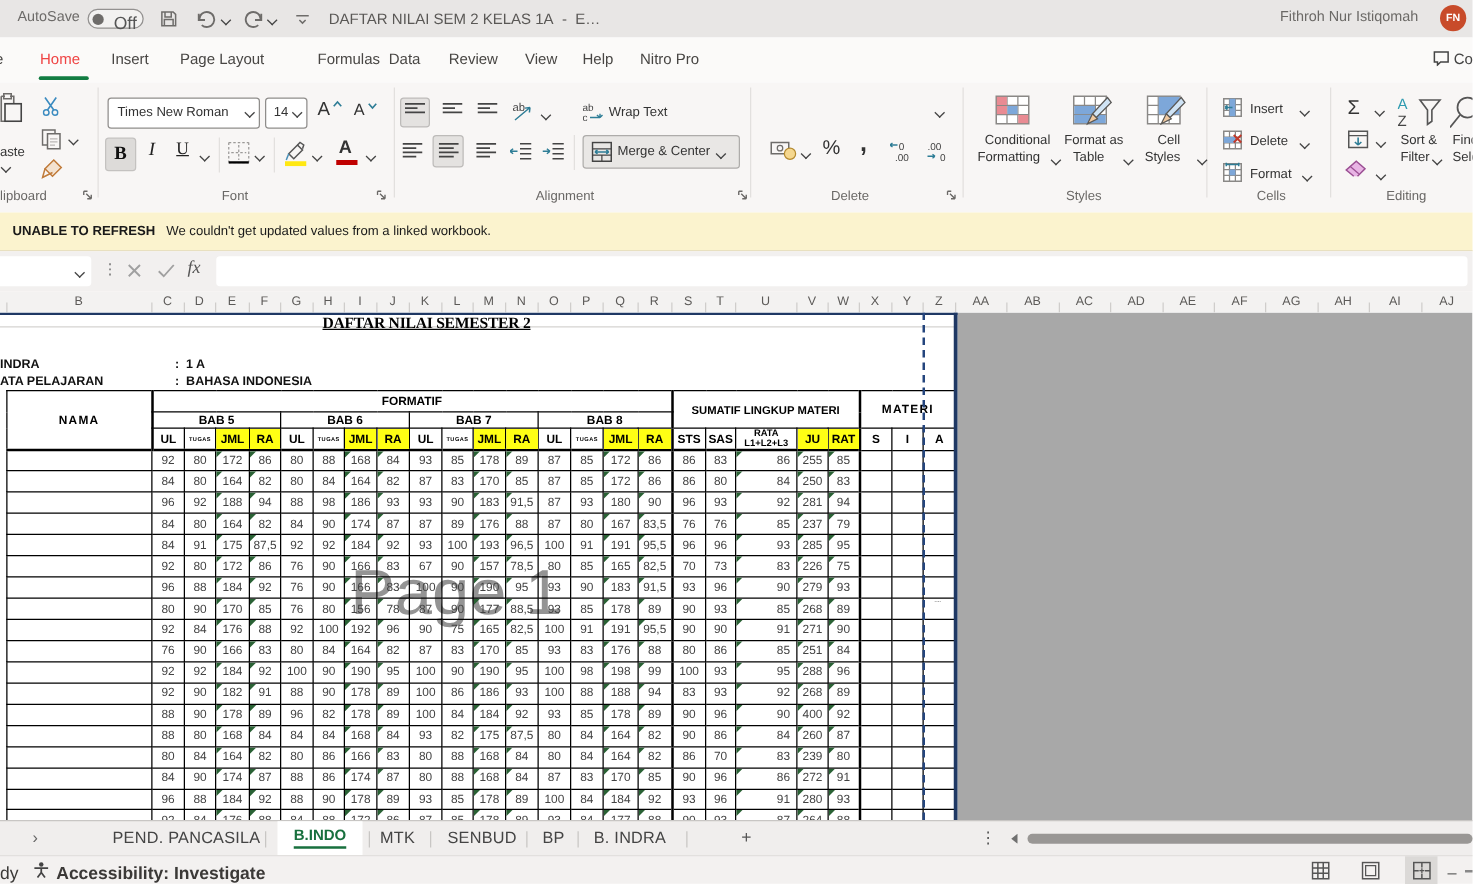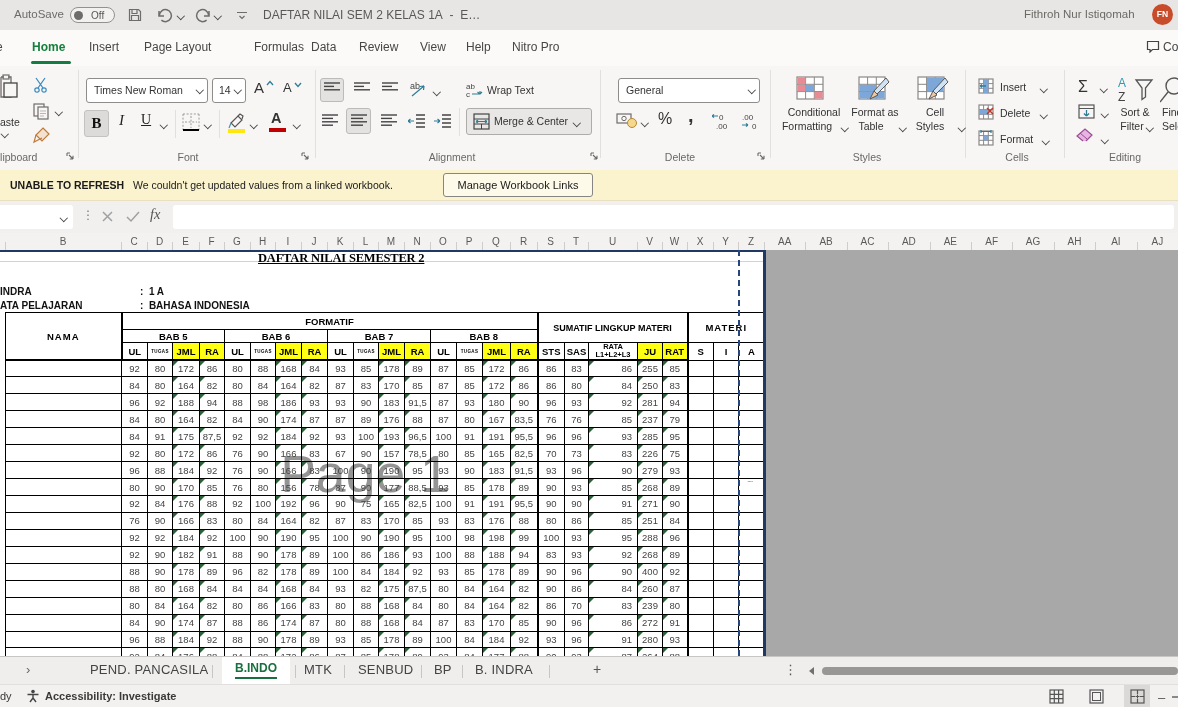--- a/index.html
+++ b/index.html
@@ -5,30 +5,30 @@
  font-family:"Liberation Sans",sans-serif;}
 .ab{position:absolute}
 .chev{display:inline-block;width:7px;height:7px;position:absolute}
 .chev:after{content:'';position:absolute;left:1px;top:1px;width:4.5px;height:4.5px;
  border-right:1.4px solid #444;border-bottom:1.4px solid #444;transform:rotate(45deg)}
 
 #tbar{left:0;top:0;width:1178px;height:30px;background:#e8e6e5}
 #tbar .as{left:14px;top:8px;font-size:11.5px;color:#6d6b69}
 #tog{left:70px;top:7px;width:45px;height:16px;border:1px solid #939190;border-radius:8.5px;background:#f2f1f0}
 #tog .kn{position:absolute;left:3px;top:2.5px;width:9px;height:9px;border-radius:50%;background:#6e6c6a}
-#tog .of{position:absolute;left:20px;top:1.5px;font-size:10px;color:#555}
+#tog .of{position:absolute;left:20px;top:1.5px;font-size:14px;color:#555}
 #ttl{left:263px;top:8px;font-size:12px;color:#5a5856}
 #sbox{left:482px;top:3px;width:370px;height:26px;background:#fdfdfd;border:1px solid #d6d4d2;border-radius:4px;color:#727270;font-size:12px}
 #usr{left:1024px;top:8px;width:116px;font-size:11.5px;color:#6b6966}
 #fn{left:1152px;top:4px;width:21px;height:21px;border-radius:50%;background:#c84b2a;color:#fff;
  font-size:8.5px;font-weight:bold;text-align:center;line-height:21px}
 
 #trow{left:0;top:30px;width:1178px;height:36px;background:#fbfaf9}
 #trow span{position:absolute;top:10px;font-size:12px;color:#484644}
-#trow .hm{font-weight:bold;color:#15803d}
+#trow .hm{font-weight:normal;color:#ef4444}
 #hul{left:31px;top:31px;width:40px;height:3px;background:#127c42;border-radius:2px}
 
 #rib{left:0;top:66px;width:1178px;height:104px;background:#f8f6f5;overflow:hidden}
 .gsep{position:absolute;top:4px;width:1px;height:88px;background:#e2e0de}
 .glab{position:absolute;top:85px;font-size:10.5px;color:#6a6866;text-align:center}
 .cmb{position:absolute;background:#fff;border:1px solid #8f8d8b;border-radius:3px;font-size:10.5px;color:#333}
 .ic{position:absolute}
 .rt{position:absolute;font-size:10.5px;color:#333;white-space:nowrap}
 
 
@@ -71,21 +71,21 @@
 
 #shtabs{left:0;top:656px;width:1178px;height:28px;background:#f0eeed;border-top:1px solid #c8c6c4}
 #shtabs .st{position:absolute;top:5px;font-size:13px;color:#444;letter-spacing:.2px}
 #shtabs .sep{position:absolute;top:8px;width:1px;height:13px;background:#c8c6c4}
 #btab{position:absolute;left:222px;top:0;width:68px;height:28px;background:#fff}
 #btab span{position:absolute;left:50%;transform:translateX(-50%);top:4px;font-size:12px;font-weight:bold;color:#18703e;
  border-bottom:2px solid #18703e;padding-bottom:2px;white-space:nowrap}
 #hsc{position:absolute;left:822px;top:10px;width:356px;height:8px;background:#999795;border-radius:4px}
 
 #sbar{left:0;top:684px;width:1178px;height:23px;background:#f3f1f0;border-top:1px solid #e2e0de}
-#sbar span{position:absolute;top:5px;font-size:11px;color:#3b3937}
+#sbar span{position:absolute;top:5px;font-size:14px;color:#3b3937}
 </style></head><body>
 <div id="tbar" class="ab">
 <span class="as ab">AutoSave</span>
 <span id="tog" class="ab">
       <span class="kn"></span>
       <span class="of">Off</span>
     </span>
 <svg class="ic" style="left:127px;top:7px" width="16" height="16" viewBox="0 0 16 16" fill="none">
       <path d="M2.5 2.5h9l2 2v9h-11z" stroke="#6e6c6a" stroke-width="1.2"></path>
       <path d="M5 2.5v4h5v-4M4.5 13.5v-5h7v5" stroke="#6e6c6a" stroke-width="1.2"></path>
@@ -262,21 +262,20 @@
     </svg>
 <div class="gsep" style="left:459px;top:42px;height:28px"></div>
 <div class="ab" style="left:466px;top:42px;width:126px;height:27px;background:#e9e7e5;border:1px solid #aeacaa;border-radius:3px"></div>
 <svg class="ic" style="left:473px;top:47px" width="17" height="17" viewBox="0 0 17 17" fill="none">
       <rect x="1" y="1" width="15" height="15" stroke="#444" stroke-width="1.2"></rect>
       <path d="M1 6h15M1 11h15M8.5 11v5" stroke="#444" stroke-width="1"></path>
       <path d="M3 8.5h11M3 8.5l2-1.6M3 8.5l2 1.6M14 8.5l-2-1.6M14 8.5l-2 1.6" stroke="#2e7d96" stroke-width="1.2"></path>
     </svg>
 <span class="rt" style="left:494px;top:49px">Merge &amp; Center</span>
 <span class="chev" style="left:573px;top:53px"></span>
-<div class="cmb" style="left:618px;top:12px;width:142px;height:25px;line-height:23px;padding-left:7px">General</div>
 <span class="chev" style="left:748px;top:20px"></span>
 <svg class="ic" style="left:616px;top:45px" width="22" height="18" viewBox="0 0 22 18" fill="none">
       <rect x="1" y="3" width="14" height="9" stroke="#6e6c6a" stroke-width="1.2"></rect>
       <circle cx="8" cy="7.5" r="2.2" stroke="#6e6c6a" stroke-width="1"></circle>
       <circle cx="16" cy="12" r="4.5" fill="#f5d78e" stroke="#b58a2e" stroke-width="1"></circle>
     </svg>
 <span class="chev" style="left:641px;top:53px"></span>
 <span class="rt" style="left:658px;top:44px;font-size:16px;color:#333">%</span>
 <span class="rt" style="left:688px;top:38px;font-size:20px;font-weight:bold;color:#333">,</span>
 <svg class="ic" style="left:712px;top:46px" width="22" height="20" viewBox="0 0 22 20" fill="none">
@@ -369,21 +368,20 @@
 <svg class="ic" style="left:1160px;top:10px" width="24" height="28" viewBox="0 0 24 28" fill="none">
       <circle cx="14" cy="10" r="8" stroke="#555" stroke-width="1.4"></circle>
       <path d="M8 16L0 26" stroke="#555" stroke-width="1.4"></path>
     </svg>
 <span class="rt" style="left:1162px;top:40px">Find &amp;</span>
 <span class="rt" style="left:1162px;top:54px">Select</span>
 </div>
 <div id="warn" class="ab">
     <b>UNABLE TO REFRESH</b>
     <span class="m">We couldn't get updated values from a linked workbook.</span>
-    <span id="mwl">Manage Workbook Links</span>
   </div>
 <div id="fbar" class="ab">
 <div id="nbox"></div>
 <span class="chev" style="left:60px;top:13px"></span>
 <span class="ab" style="left:82px;top:7px;font-size:12px;color:#777;letter-spacing:0">⋮</span>
 <svg class="ic" style="left:101px;top:9px" width="13" height="13" viewBox="0 0 13 13" fill="none">
       <path d="M2 2l9 9M11 2l-9 9" stroke="#a0a0a0" stroke-width="1.5"></path>
     </svg>
 <svg class="ic" style="left:126px;top:9px" width="14" height="13" viewBox="0 0 14 13" fill="none">
       <path d="M1 7l4 4 8-9" stroke="#a0a0a0" stroke-width="1.5"></path>

